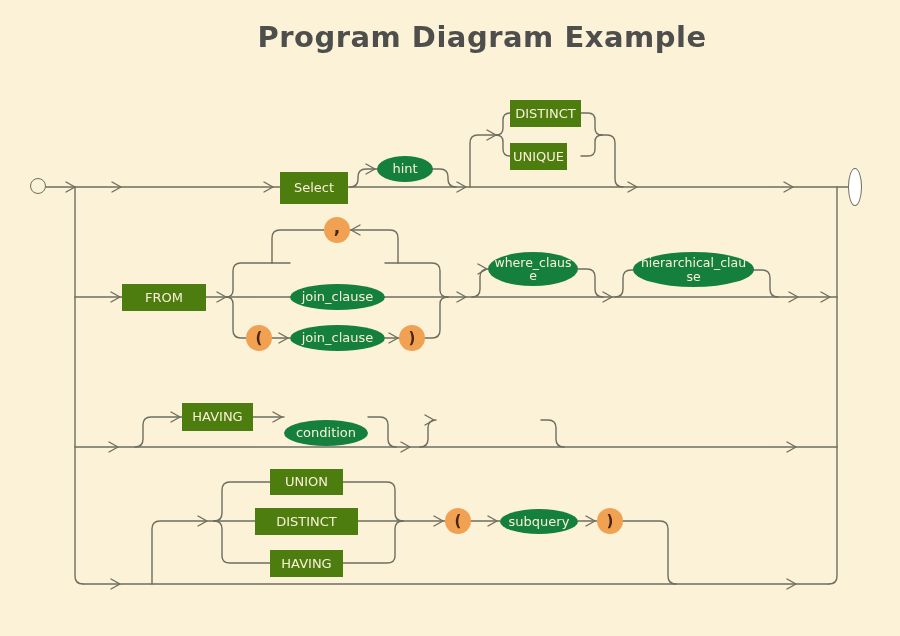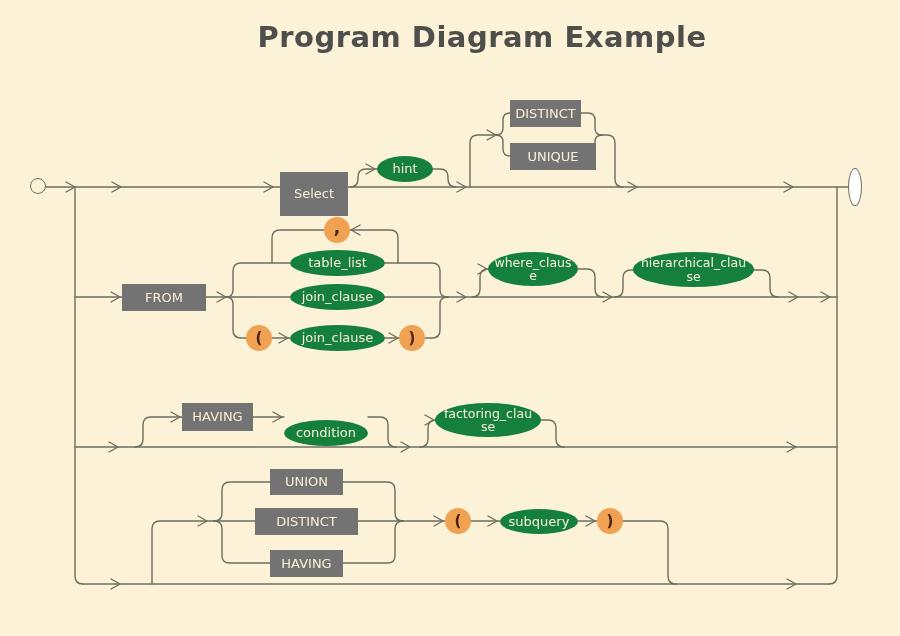--- a/index.html
+++ b/index.html
@@ -15,21 +15,21 @@
     text-align:center;font-size:29px;font-weight:700;
     color:#4E4E4C;letter-spacing:.5px;margin-left:32px;
   }
   svg#wires{position:absolute;left:0;top:0;}
   svg#wires path{stroke:#6E6E60;stroke-width:1.4;fill:none;stroke-linecap:round;stroke-linejoin:round;}
   .node{
     position:absolute;display:flex;align-items:center;justify-content:center;
     box-sizing:border-box;color:#FAF0D6;font-size:13px;line-height:1.05;
     text-align:center;white-space:nowrap;
   }
-  .box{background:#737373;}
+  .box{background:#4d7c0f;}
   .ellipse{background:#15803d;border-radius:50%;}
   .wrap{white-space:normal;word-break:break-all;font-size:12.5px;padding:0 6px;}
   .dot{
     position:absolute;width:26px;height:26px;border-radius:50%;
     background:#F0A152;color:#4A2410;display:flex;align-items:center;justify-content:center;
     font-size:15px;font-weight:700;box-sizing:border-box;
   }
   .dot.comma{font-size:17px;padding-bottom:6px;}
   #start-terminal{
     position:absolute;left:30px;top:178px;width:16px;height:16px;
@@ -129,38 +129,36 @@
         <path d="M488 516 L497 521 L488 526"></path>
         <path d="M586 516 L595 521 L586 526"></path>
         <path d="M787 579 L796 584 L787 589"></path>
         <path d="M360 225 L351 230 L360 235"></path>
       </g>
   </svg>
 
   <div id="start-terminal"></div>
   <div id="end-terminal"></div>
 
-  <div class="node box" style="left:280px;top:172px;width:68px;height:44px">Select</div>
+  <div class="node box" style="left:280px;top:172px;width:68px;height:32px">Select</div>
   <div class="node ellipse" style="left:377px;top:156px;width:56px;height:26px">hint</div>
   <div class="node box" style="left:510px;top:100px;width:71px;height:27px">DISTINCT</div>
-  <div class="node box" style="left:510px;top:143px;width:86px;height:27px">UNIQUE</div>
+  <div class="node box" style="left:510px;top:143px;width:57px;height:27px">UNIQUE</div>
 
   <div class="node box" style="left:122px;top:284px;width:84px;height:27px">FROM</div>
   <div class="dot comma" style="left:324px;top:217px">,</div>
-  <div class="node ellipse" style="left:290px;top:250px;width:95px;height:26px">table_list</div>
   <div class="node ellipse" style="left:290px;top:284px;width:95px;height:26px">join_clause</div>
   <div class="dot" style="left:246px;top:325px">(</div>
   <div class="node ellipse" style="left:290px;top:325px;width:95px;height:26px">join_clause</div>
   <div class="dot" style="left:399px;top:325px">)</div>
   <div class="node ellipse wrap" style="left:633px;top:252px;width:121px;height:35px">hierarchical_clause</div>
   <div class="node ellipse wrap" style="left:488px;top:252px;width:90px;height:34px">where_clause</div>
 
   <div class="node box" style="left:182px;top:403px;width:71px;height:28px">HAVING</div>
   <div class="node ellipse" style="left:284px;top:420px;width:84px;height:26px">condition</div>
-  <div class="node ellipse wrap" style="left:435px;top:403px;width:106px;height:34px">factoring_clause</div>
 
   <div class="node box" style="left:270px;top:469px;width:73px;height:26px">UNION</div>
   <div class="node box" style="left:255px;top:508px;width:103px;height:27px">DISTINCT</div>
   <div class="node box" style="left:270px;top:550px;width:73px;height:27px">HAVING</div>
   <div class="dot" style="left:445px;top:508px">(</div>
   <div class="node ellipse" style="left:500px;top:509px;width:78px;height:25px">subquery</div>
   <div class="dot" style="left:597px;top:508px">)</div>
 
 </div>
 

